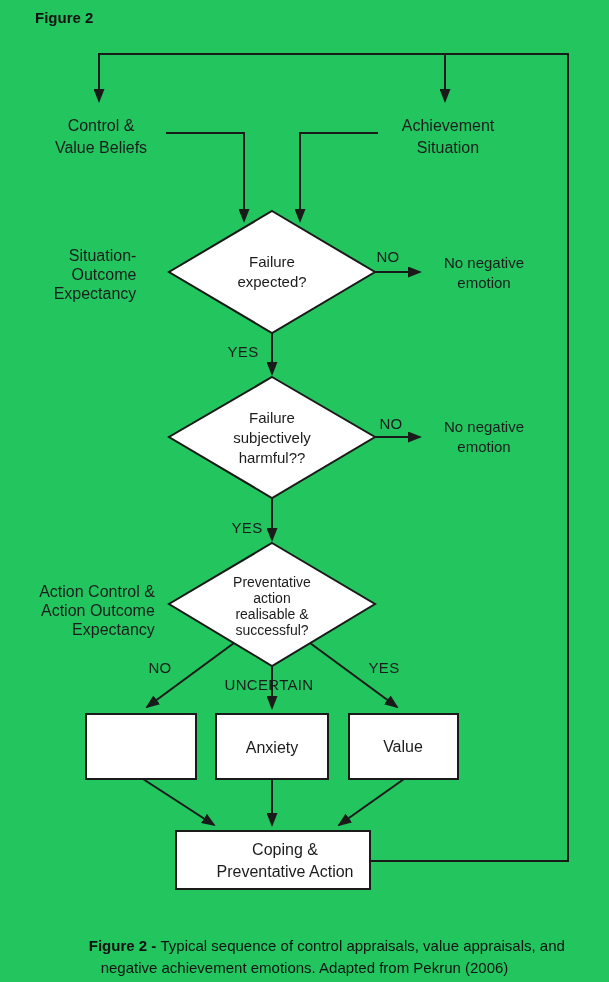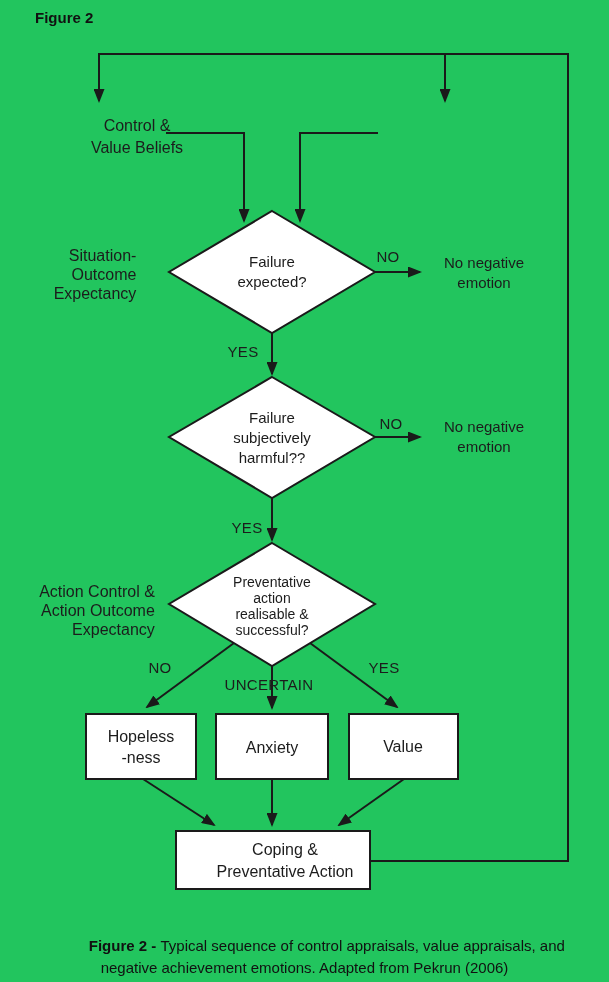--- a/index.html
+++ b/index.html
@@ -85,22 +85,24 @@
 
     <path d="M143,779 L214,825" fill="none" stroke="#1a1a1a" stroke-width="2" marker-end="url(#ah)"></path>
     <path d="M272,779 L272,825" fill="none" stroke="#1a1a1a" stroke-width="2" marker-end="url(#ah)"></path>
     <path d="M404,779 L339,825" fill="none" stroke="#1a1a1a" stroke-width="2" marker-end="url(#ah)"></path>
 
     <rect x="176" y="831" width="194" height="58" fill="#ffffff" stroke="#1a1a1a" stroke-width="2"></rect>
   </svg>
 
   <div id="fig-title">Figure 2</div>
 
-  <div class="lbl node-lbl" style="left:101px; top:137px;margin-left:36px;">Control &amp;
+  <div class="lbl node-lbl" style="left:101px; top:137px;">Control &amp;
 Value Beliefs</div>
+  <div class="lbl node-lbl" style="left:448px; top:137px;">Achievement
+Situation</div>
 
   <div class="lbl side-lbl" style="left:95px; top:274px;">Situation-
 Outcome
 Expectancy</div>
   <div class="lbl dec-lbl" style="left:272px; top:272px;">Failure
 expected?</div>
   <div class="lbl edge-lbl" style="left:388px; top:257px;">NO</div>
   <div class="lbl out-lbl" style="left:484px; top:273px;">No negative
 emotion</div>
   <div class="lbl edge-lbl" style="left:243px; top:352px;">YES</div>
@@ -117,22 +119,20 @@
 Action Outcome
 Expectancy</div>
   <div class="lbl dec-lbl3" style="left:272px; top:606px;">Preventative
 action
 realisable &amp;
 successful?</div>
   <div class="lbl edge-lbl" style="left:160px; top:668px;">NO</div>
   <div class="lbl edge-lbl" style="left:269px; top:685px;">UNCERTAIN</div>
   <div class="lbl edge-lbl" style="left:384px; top:668px;">YES</div>
 
-  <div class="lbl box-lbl" style="left:141px; top:747px;">Hopeless
--ness</div>
   <div class="lbl box-lbl" style="left:272px; top:747px;">Anxiety</div>
   <div class="lbl box-lbl" style="left:403px; top:746px;">Value</div>
 
   <div class="lbl coping-lbl" style="left:273px; top:861px;margin-left:12px;">Coping &amp;
 Preventative Action</div>
 
   <div id="caption">
     <span class="cap-bold">Figure 2 - </span><span>Typical sequence of control appraisals, value appraisals, and negative achievement emotions. Adapted from Pekrun (2006)</span>
   </div>
 

